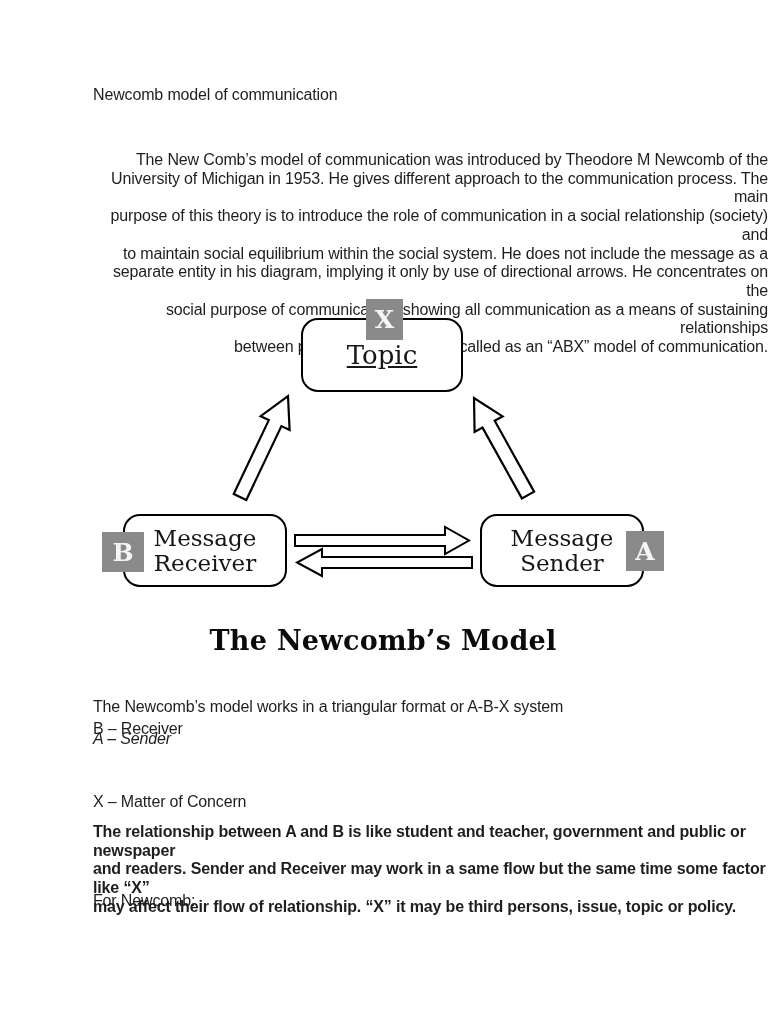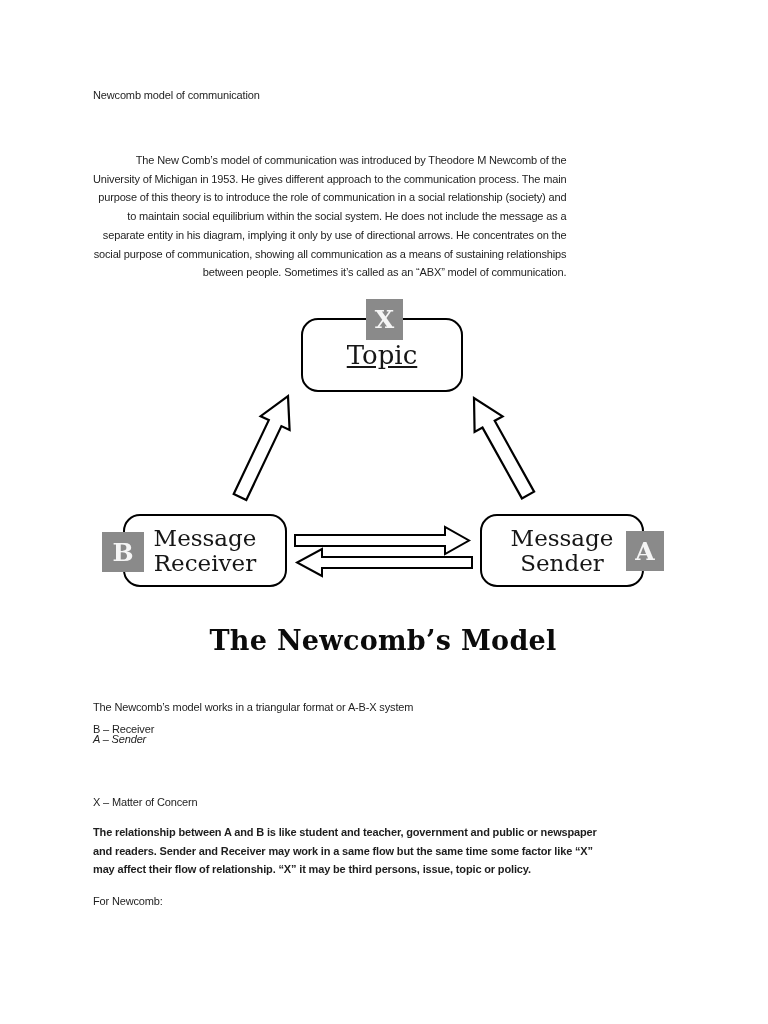--- a/index.html
+++ b/index.html
@@ -15,21 +15,21 @@
     position:relative;
     width:768px;height:1024px;
     background:var(--page-bg);
     overflow:hidden;
     font-family:"Liberation Sans", sans-serif;
     color:var(--text-color);
   }
   .text{
     position:absolute;
     left:93px;
-    font-size:11px;
+    font-size:16px;
     letter-spacing:-0.15px;
     line-height:18.7px;
     white-space:pre-line;
     color:var(--text-color);
   }
   .doc-title{top:86px;}
   .intro{top:151px;text-align:right;}
   .system-line{top:698px;}
   .def-a{top:730px;font-style:italic;}
   .def-b{top:720px;}

